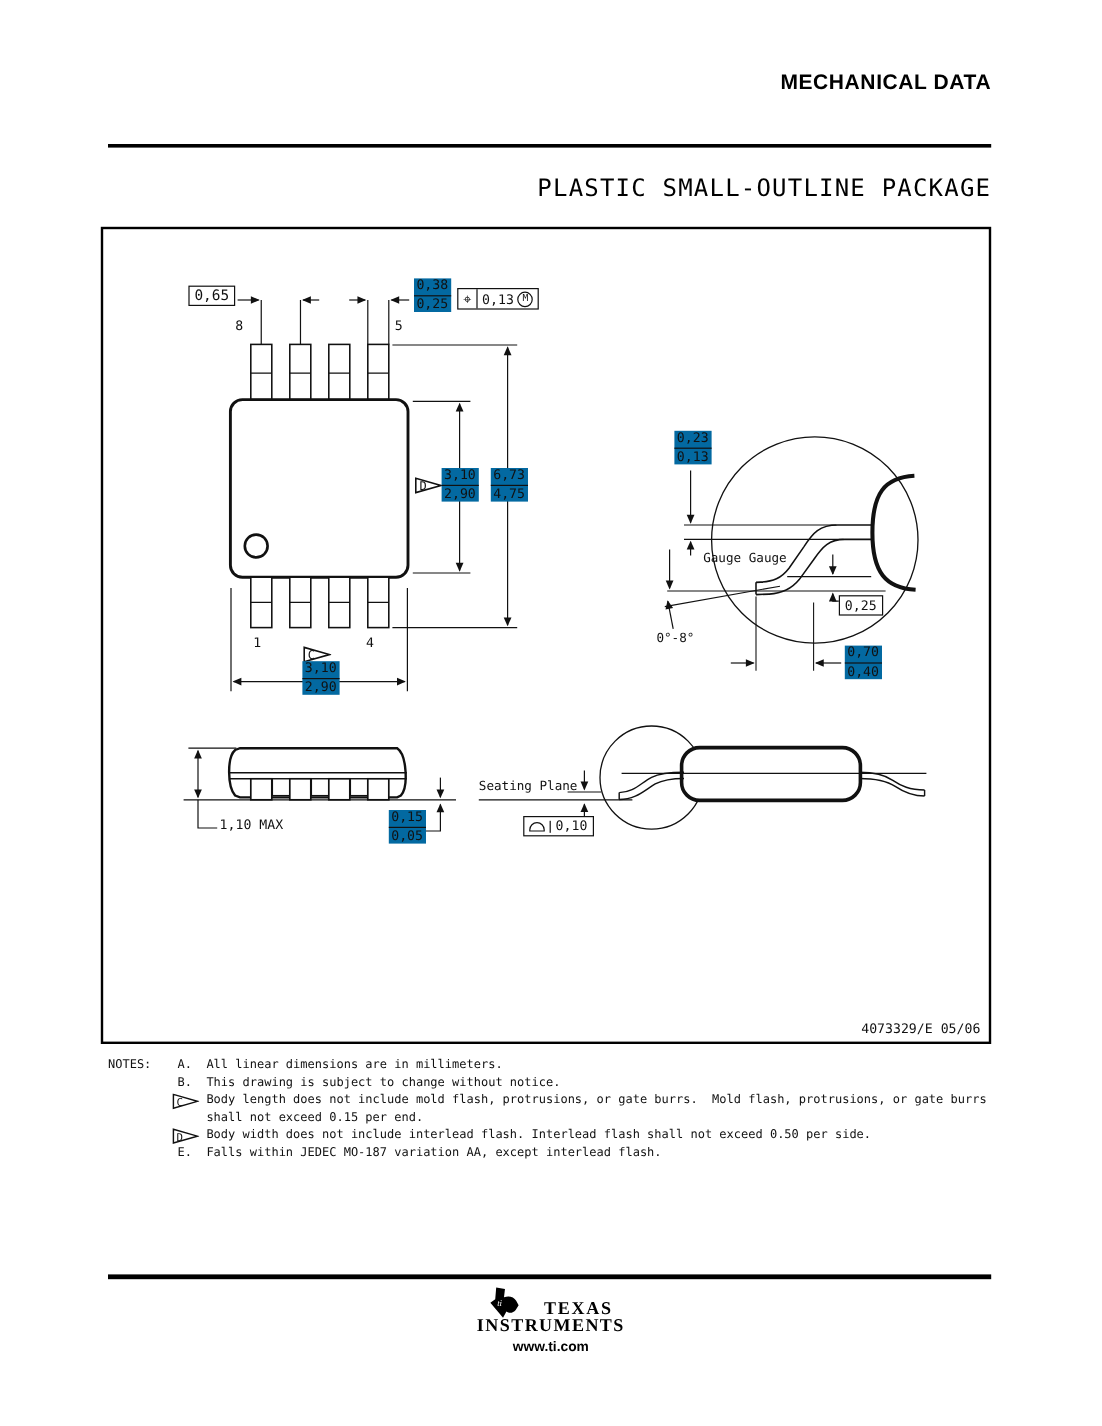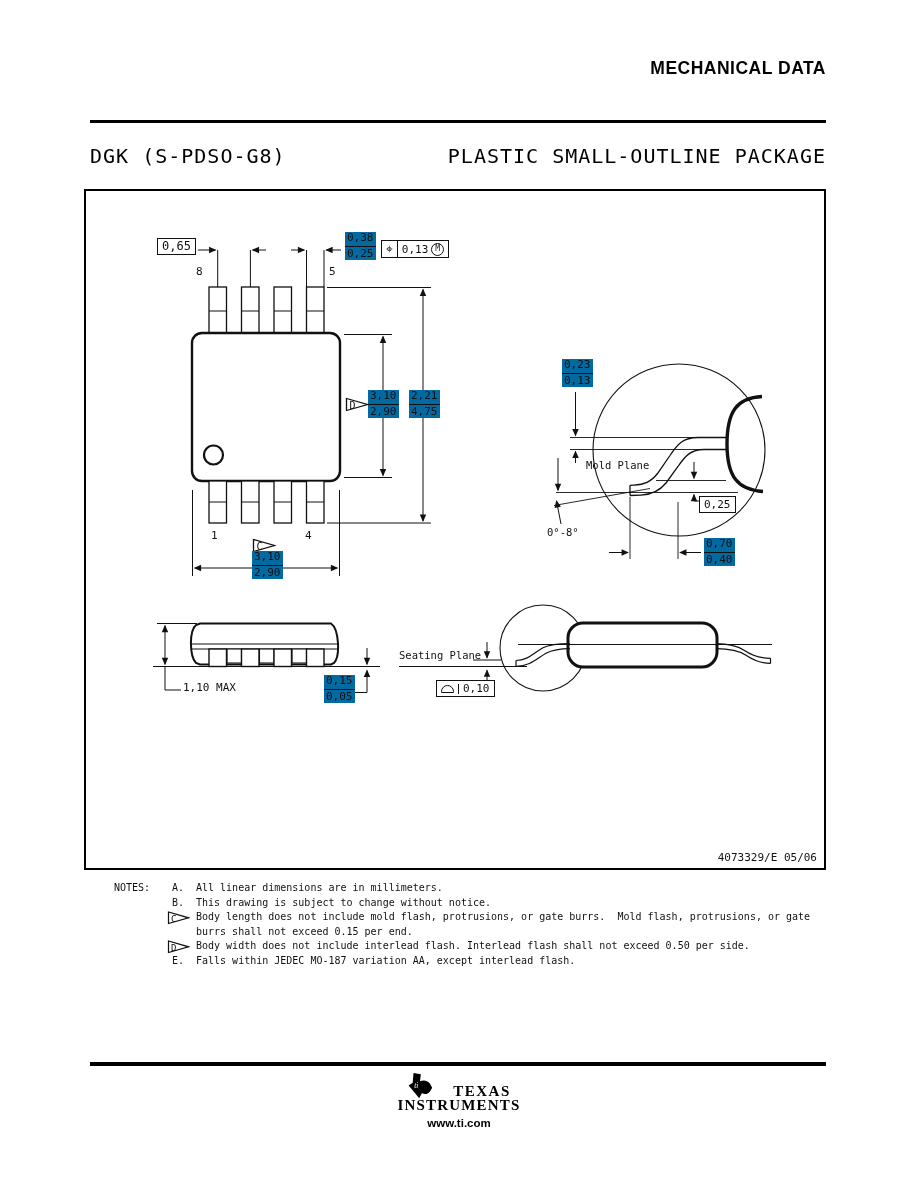--- a/index.html
+++ b/index.html
@@ -25,42 +25,41 @@
   .fcf .cell:first-child{border-right:1.2px solid #111;}
   .sym-pos{font-family:"DejaVu Sans",sans-serif;font-size:12px;}
   .mcircle{display:inline-flex;align-items:center;justify-content:center;width:11px;height:11px;
            border:1px solid #111;border-radius:50%;font-size:8px;line-height:1;}
   .dome{display:inline-block;width:13px;height:8px;border:1.2px solid #111;
         border-radius:13px 13px 0 0;box-sizing:border-box;}
   .tri{position:absolute;}
   #dwg-num{position:absolute;top:851px;right:101px;font:11px "DejaVu Sans Mono",monospace;}
   #notes{position:absolute;left:90px;top:881px;width:748px;display:flex;
          font:10px/14.5px "DejaVu Sans Mono",monospace;color:#111;}
-  #notes .ntitle{width:58px;flex:none;margin-left:24px;}
+  #notes .ntitle{width:58px;flex:none;}
   #notes .nrows{flex:1;}
   .nrow{display:flex;align-items:flex-start;}
   .nkey{width:24px;flex:none;}
   .nkey svg{margin-left:-5px;display:block;margin-top:1px;}
   .ntext{flex:1;white-space:pre-wrap;}
   #footer{position:absolute;left:0;top:1072px;width:918px;display:flex;
           flex-direction:column;align-items:center;color:#000;}
   #brandrow{display:flex;align-items:flex-end;gap:20px;}
   .brand1{font:bold 15px "Liberation Serif",serif;letter-spacing:1.5px;}
   .brand2{font:bold 15px "Liberation Serif",serif;letter-spacing:1.2px;margin-top:-3px;}
   #site{font:bold 11.5px "Liberation Sans",sans-serif;margin-top:3px;}
 </style>
 </head>
 <body>
 
 <div id="page">
 
   <div id="hdr">MECHANICAL DATA</div>
   <div class="rule" style="left:90px;top:120px;width:736px;height:3px;"></div>
 
-  <div class="pkg" style="left:90px;">DGK (S-PDSO-G8)</div>
   <div class="pkg" style="right:92px;">PLASTIC SMALL-OUTLINE PACKAGE</div>
 
   <div id="frame"></div>
 
   <svg class="art" width="918" height="1188" viewBox="0 0 918 1188">
     <defs>
       <marker id="ar" viewBox="0 0 10 10" refX="8.6" refY="5" markerWidth="10" markerHeight="7.5" orient="auto-start-reverse">
         <path d="M0,0.7 L9.8,5 L0,9.3 Z" fill="#111"></path>
       </marker>
     </defs>
@@ -196,42 +195,42 @@
   <svg class="tri" style="left:345px;top:397px;" width="24" height="15">
     <polygon points="1.5,1.5 1.5,13.5 22.5,7.5" fill="#fff" stroke="#111" stroke-width="1.3"></polygon>
     <text x="4.5" y="11.5" font-size="10" font-family="DejaVu Sans Mono, monospace" fill="#111">D</text>
   </svg>
   <div class="frac" style="left:368px;top:390px;">
     <span class="fr-top">3,10</span>
     <span class="fr-bot">2,90</span>
   </div>
 
   <div class="frac" style="left:409px;top:390px;">
-    <span class="fr-top">2,21</span>
+    <span class="fr-top">6,73</span>
     <span class="fr-bot">4,75</span>
   </div>
 
   <div class="lbl" style="left:211px;top:529px;">1</div>
   <div class="lbl" style="left:305px;top:529px;">4</div>
 
   <svg class="tri" style="left:252px;top:538px;" width="24" height="15">
     <polygon points="1.5,1.5 1.5,13.5 22.5,7.5" fill="#fff" stroke="#111" stroke-width="1.3"></polygon>
     <text x="4.5" y="11.5" font-size="10" font-family="DejaVu Sans Mono, monospace" fill="#111">C</text>
   </svg>
   <div class="frac" style="left:252px;top:551px;">
     <span class="fr-top">3,10</span>
     <span class="fr-bot">2,90</span>
   </div>
 
   <div class="frac" style="left:562px;top:359px;">
     <span class="fr-top">0,23</span>
     <span class="fr-bot">0,13</span>
   </div>
 
-  <div class="lbl sm" style="left:586px;top:459px;">Mold Plane</div>
+  <div class="lbl sm" style="left:586px;top:459px;">Gauge Gauge</div>
   <div class="lbl boxed" style="left:699px;top:496px;font-size:11px;">0,25</div>
   <div class="lbl sm" style="left:547px;top:526px;">0°-8°</div>
 
   <div class="frac" style="left:704px;top:538px;">
     <span class="fr-top">0,70</span>
     <span class="fr-bot">0,40</span>
   </div>
 
   <div class="lbl" style="left:183px;top:681px;">1,10 MAX</div>
 

